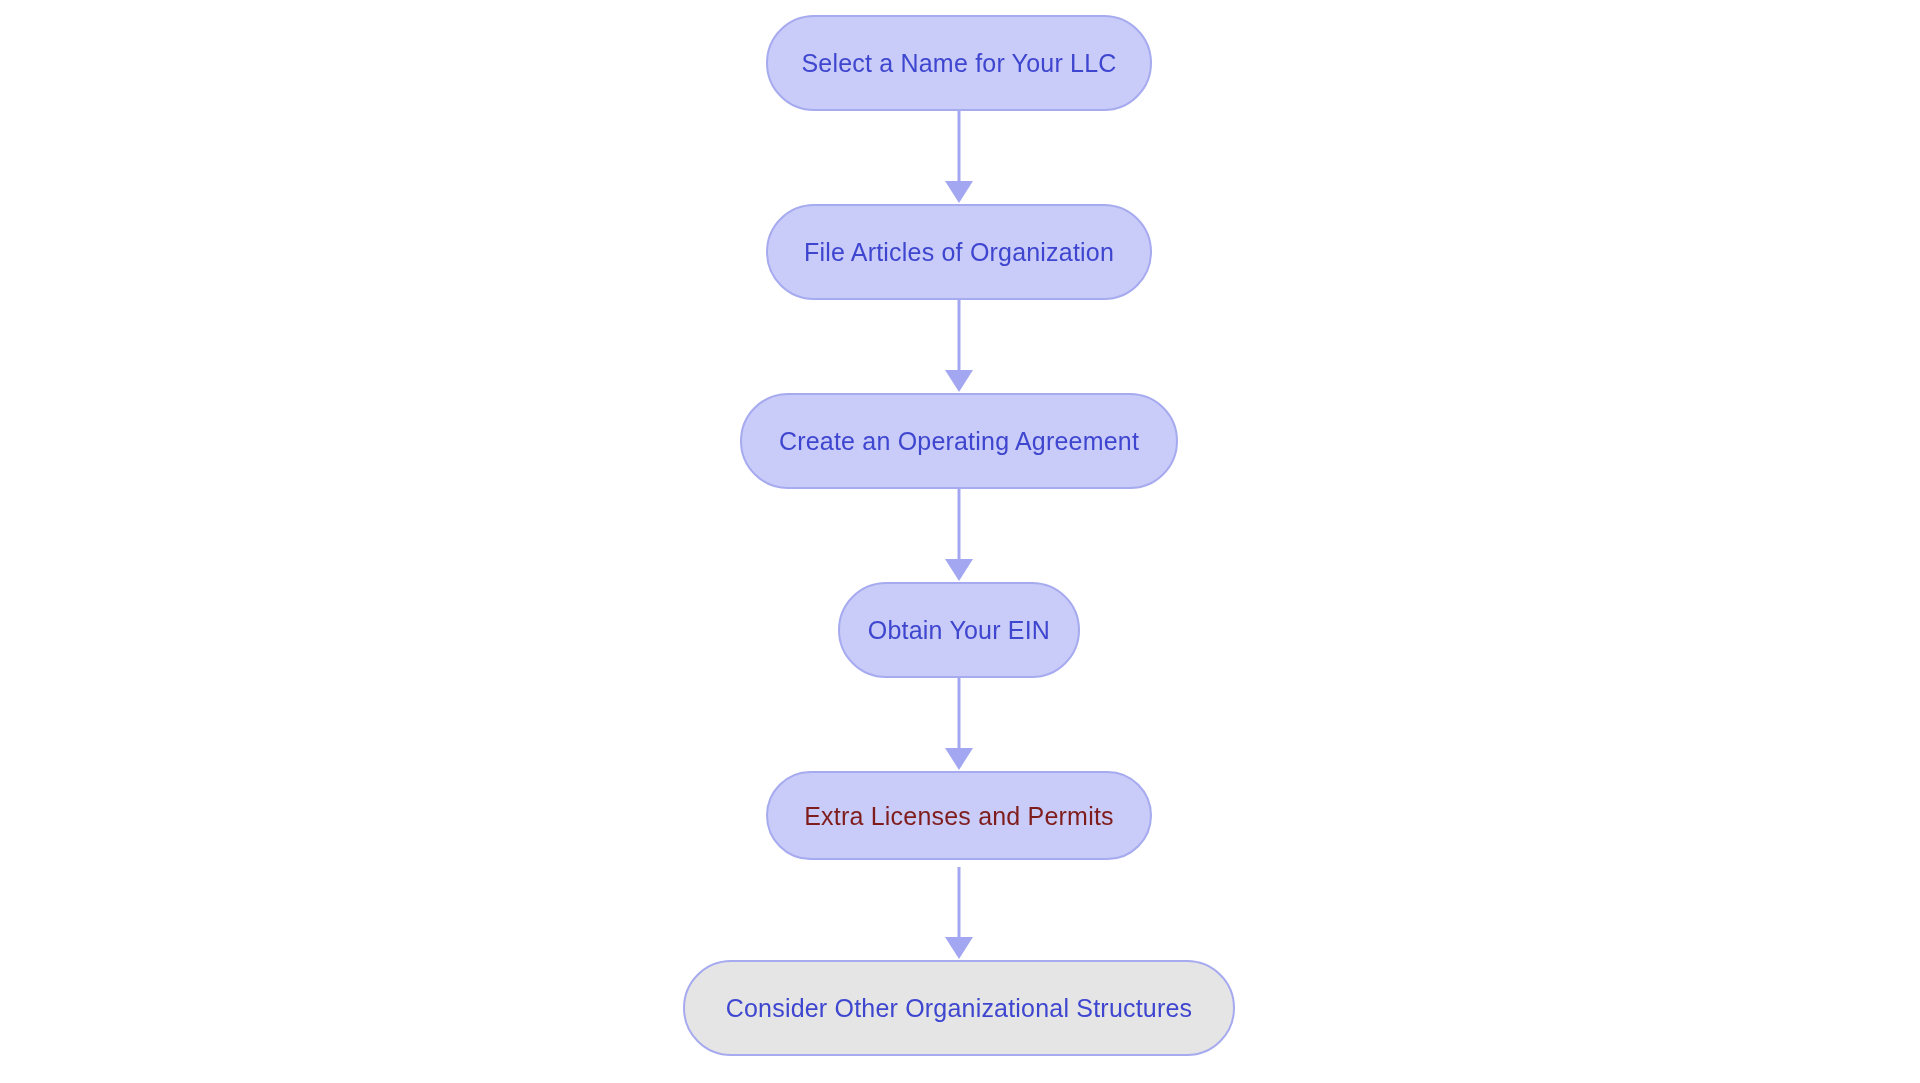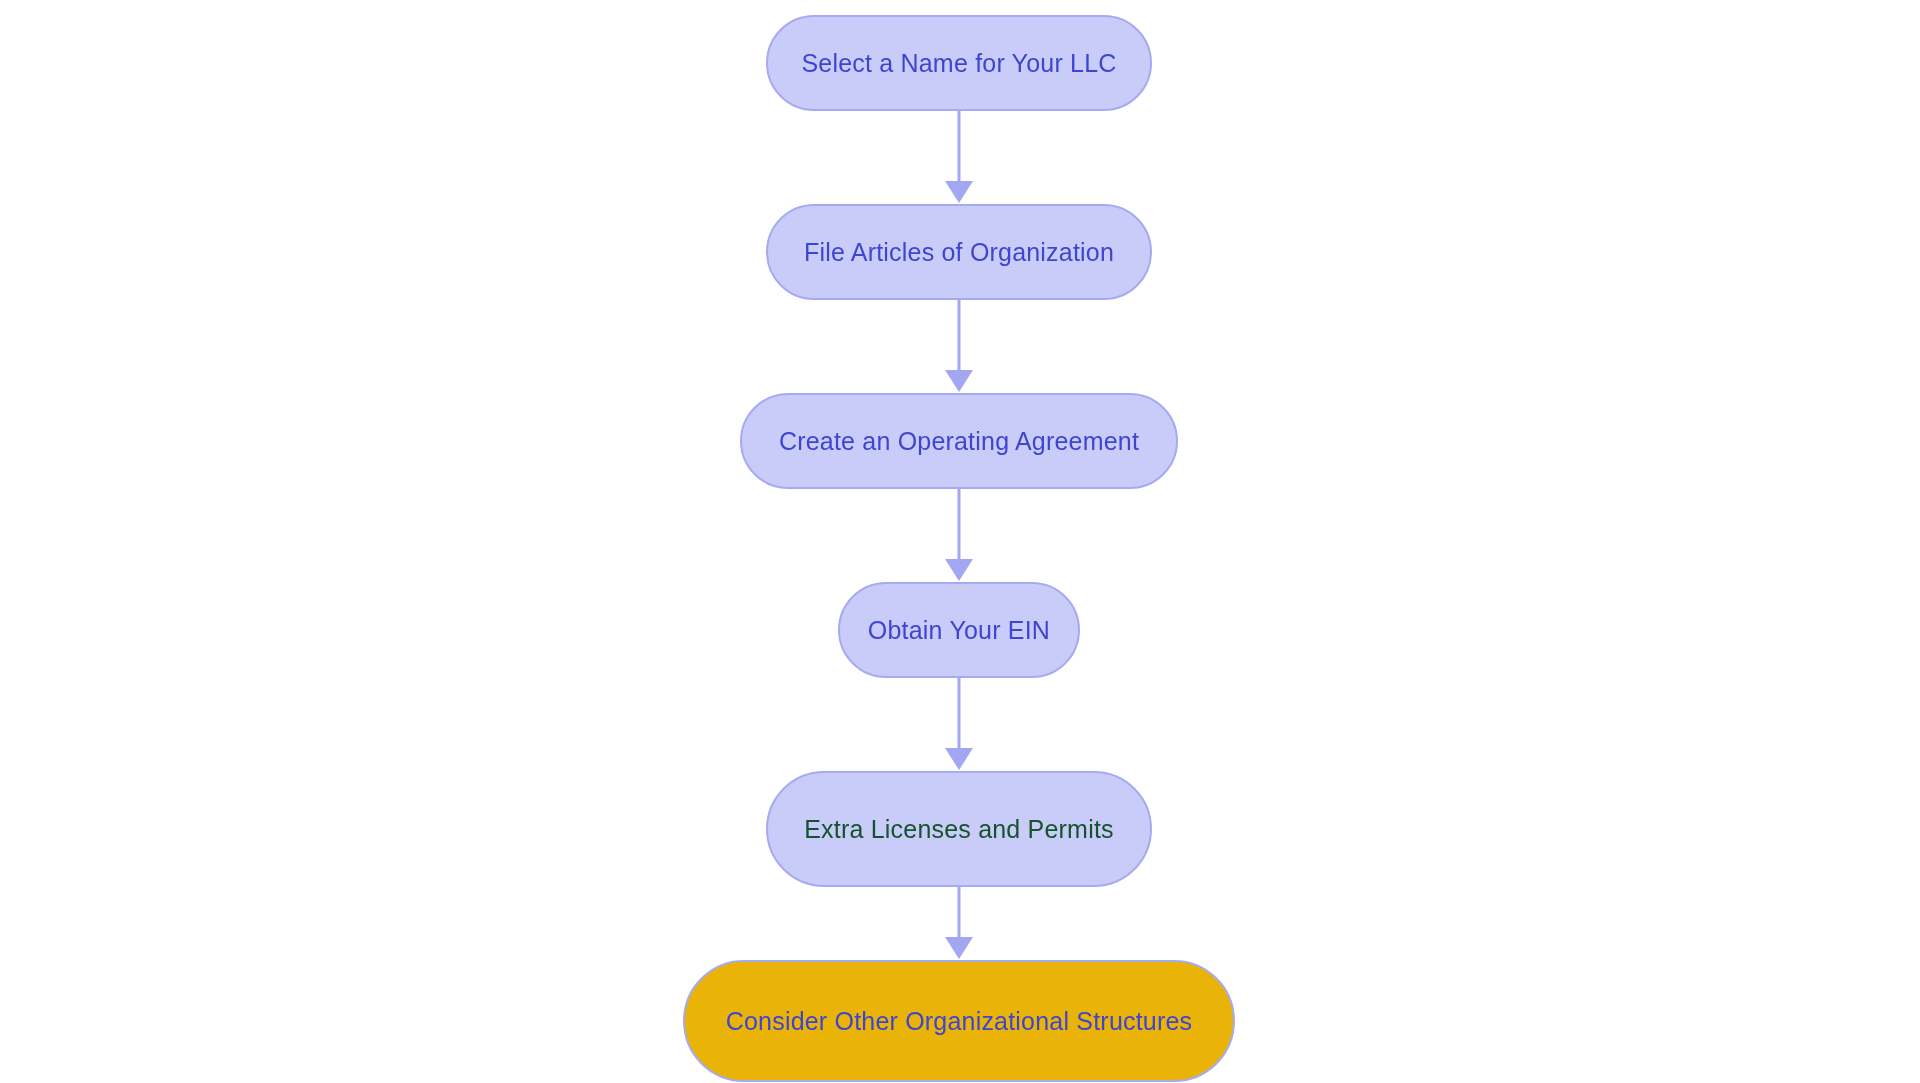--- a/index.html
+++ b/index.html
@@ -72,19 +72,19 @@
     </div>
     <div class="node" style="left: 766px; top: 204px; width: 386px; height: 96px; background: rgb(201, 203, 248); border: 2px solid rgb(166, 170, 239); color: rgb(62, 70, 207); align-items: center;">
       <span>File Articles of Organization</span>
     </div>
     <div class="node" style="left: 740px; top: 393px; width: 438px; height: 96px; background: rgb(201, 203, 248); border: 2px solid rgb(166, 170, 239); color: rgb(62, 70, 207);">
       <span>Create an Operating Agreement</span>
     </div>
     <div class="node" style="left: 838px; top: 582px; width: 242px; height: 96px; background: rgb(201, 203, 248); border: 2px solid rgb(166, 170, 239); color: rgb(62, 70, 207);">
       <span>Obtain Your EIN</span>
     </div>
-    <div class="node" style="left: 766px; top: 771px; width: 386px; height: 116px; background: rgb(201, 203, 248); border: 2px solid rgb(166, 170, 239); color: #14532d;">
+    <div class="node" style="left: 766px; top: 771px; width: 386px; height: 89px; background: rgb(201, 203, 248); border: 2px solid rgb(166, 170, 239); color: #7f1d1d;">
       <span>Extra Licenses and Permits</span>
     </div>
-    <div class="node" style="left: 683px; top: 960px; width: 552px; height: 122px; background: #eab308; border: 2px solid rgb(166, 170, 239); color: rgb(62, 70, 207);">
+    <div class="node" style="left: 683px; top: 960px; width: 552px; height: 96px; background: #e5e5e5; border: 2px solid rgb(166, 170, 239); color: rgb(62, 70, 207);">
       <span>Consider Other Organizational Structures</span>
     </div>
   </div>
 
 </body></html>

